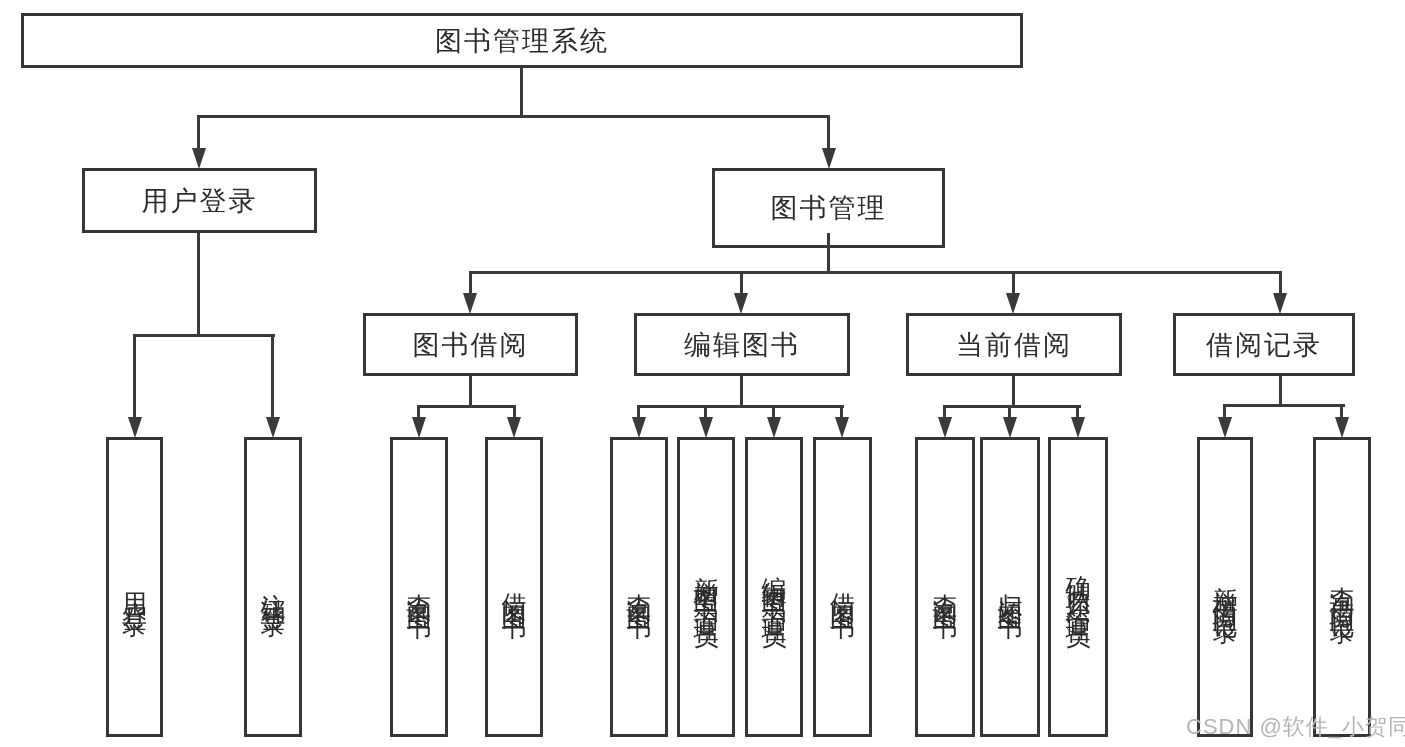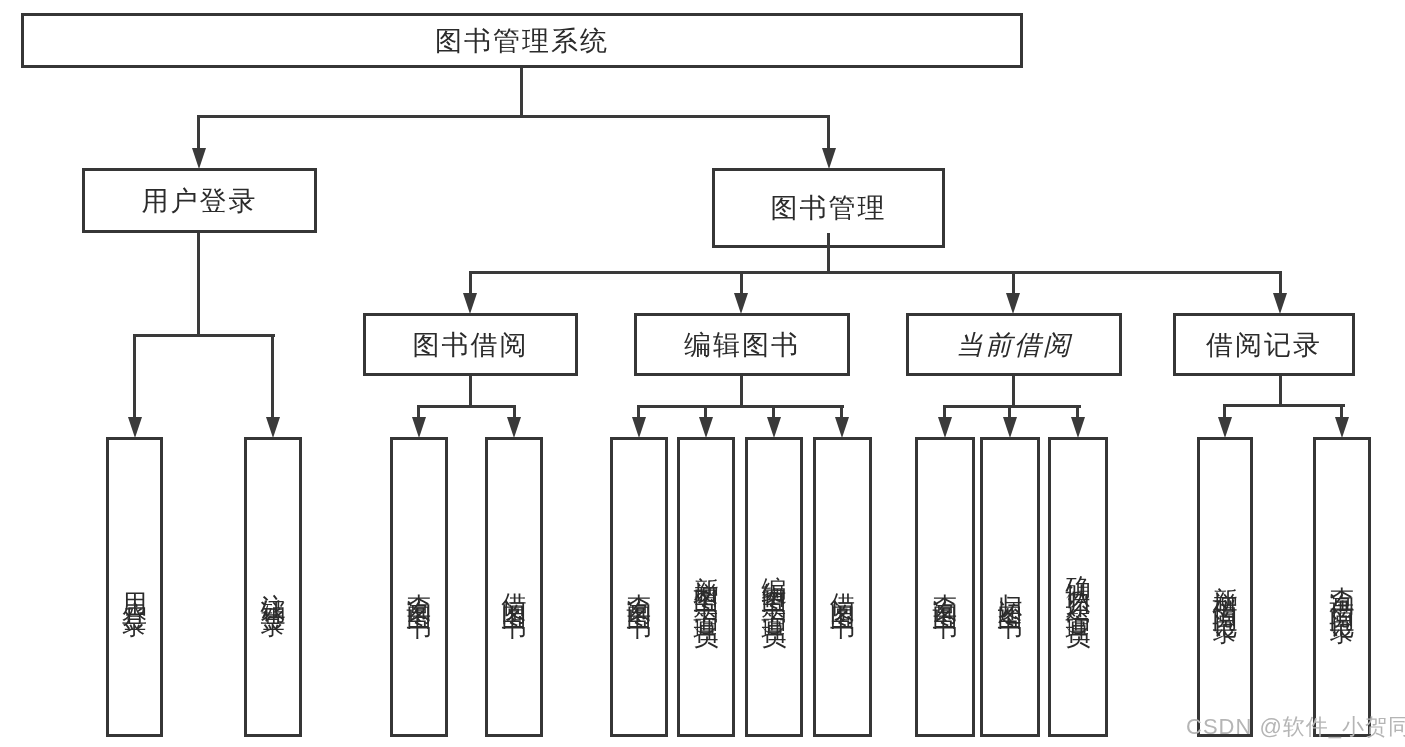--- a/index.html
+++ b/index.html
@@ -66,21 +66,21 @@
 
 <div id="canvas">
 
   <div class="box hbox" style="left:21px; top:13px; width:1002px; height:55px;">图书管理系统</div>
 
   <div class="box hbox" style="left:82px; top:168px; width:235px; height:65px;">用户登录</div>
   <div class="box hbox" style="left:712px; top:168px; width:233px; height:80px;">图书管理</div>
 
   <div class="box hbox" style="left:363px; top:313px; width:215px; height:63px;">图书借阅</div>
   <div class="box hbox" style="left:634px; top:313px; width:216px; height:63px;">编辑图书</div>
-  <div class="box hbox" style="left:906px; top:313px; width:216px; height:63px;font-style:italic;">当前借阅</div>
+  <div class="box hbox" style="left:906px; top:313px; width:216px; height:63px;">当前借阅</div>
   <div class="box hbox" style="left:1173px; top:313px; width:182px; height:63px;">借阅记录</div>
 
   <div class="box vbox" style="left:106px; top:437px; width:57px; height:300px;">
     <span class="vtext">用户登录</span>
   </div>
   <div class="box vbox" style="left:244px; top:437px; width:58px; height:300px;">
     <span class="vtext">注销登录</span>
   </div>
   <div class="box vbox" style="left:390px; top:437px; width:58px; height:300px;">
     <span class="vtext">查询图书</span>

